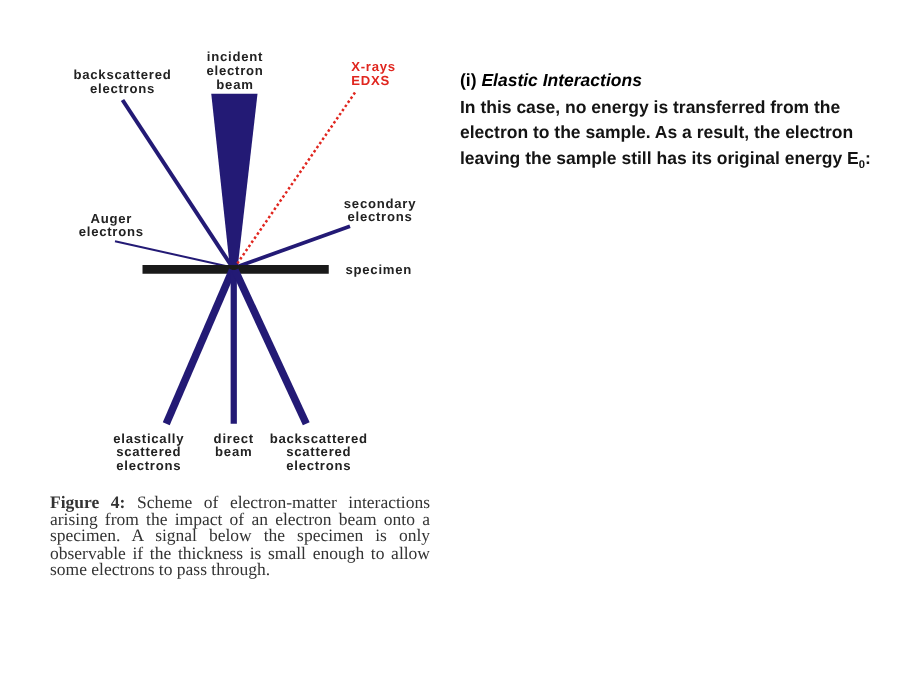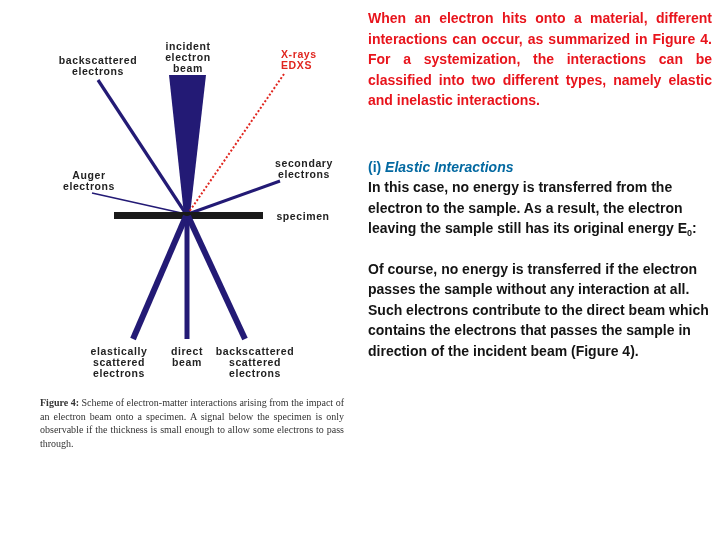--- a/index.html
+++ b/index.html
@@ -19,37 +19,37 @@
       line-height: 11px;
       color: #222222;
       text-align: center;
       letter-spacing: 0.6px;
       white-space: pre-line;
     }
     .lbl.red { color: #e0261f; text-align: left; }
     .caption {
       position: absolute; left: 40px; top: 396px; width: 304px;
       font-family: "Liberation Serif", serif;
-      font-size: 10px; line-height: 13.5px;
+      font-size: 14px; line-height: 13.5px;
       color: #333333; text-align: justify;
     }
     .caption .cap-title { font-weight: bold; }
     .text-col {
       position: absolute; left: 368px; top: 8px; width: 344px;
       font-family: "Liberation Sans", sans-serif;
       font-weight: bold;
       font-size: 14px; line-height: 20.5px;
     }
     .intro {
       color: #e8141c; text-align: justify; margin: 0;
       text-align-last: left;
     }
     .section { margin-top: 46px; color: #141414; }
     .section p { margin: 0; }
-    .sec-head { color: #0369a1; }
+    .sec-head { color: #000000; }
     .sec-head .ital { font-style: italic; }
     .para2 { margin-top: 20px !important; }
     sub { font-size: 9px; vertical-align: -3px; line-height: 0; }
   </style>
 </head>
 <body>
 
 <div class="figure">
   <svg class="fig-svg" width="360" height="390" viewBox="0 0 360 390">
 
@@ -88,20 +88,18 @@
   <div class="lbl" style="left:160px; top:346px; width:54px;">direct
 beam</div>
   <div class="lbl" style="left:213px; top:346px; width:84px;">backscattered
 scattered
 electrons</div>
 
   <div class="caption"><span class="cap-title">Figure 4:</span><span> Scheme of electron-matter interactions arising from the impact of an electron beam onto a specimen. A signal below the specimen is only observable if the thickness is small enough to allow some electrons to pass through.</span></div>
 </div>
 
 <div class="text-col">
-  <p class="intro">When an electron hits onto a material, different interactions can occur, as summarized in Figure 4. For a systemization, the interactions can be classified into two different types, namely elastic and inelastic interactions.</p>
 
   <div class="section">
     <p class="sec-head"><span>(i) </span><span class="ital">Elastic Interactions</span></p>
     <p><span>In this case, no energy is transferred from the electron to the sample. As a result, the electron leaving the sample still has its original energy E</span><sub>0</sub><span>:</span></p>
-    <p class="para2">Of course, no energy is transferred if the electron passes the sample without any interaction at all. Such electrons contribute to the direct beam which contains the electrons that passes the sample in direction of the incident beam (Figure 4).</p>
   </div>
 </div>
 
 </body></html>

